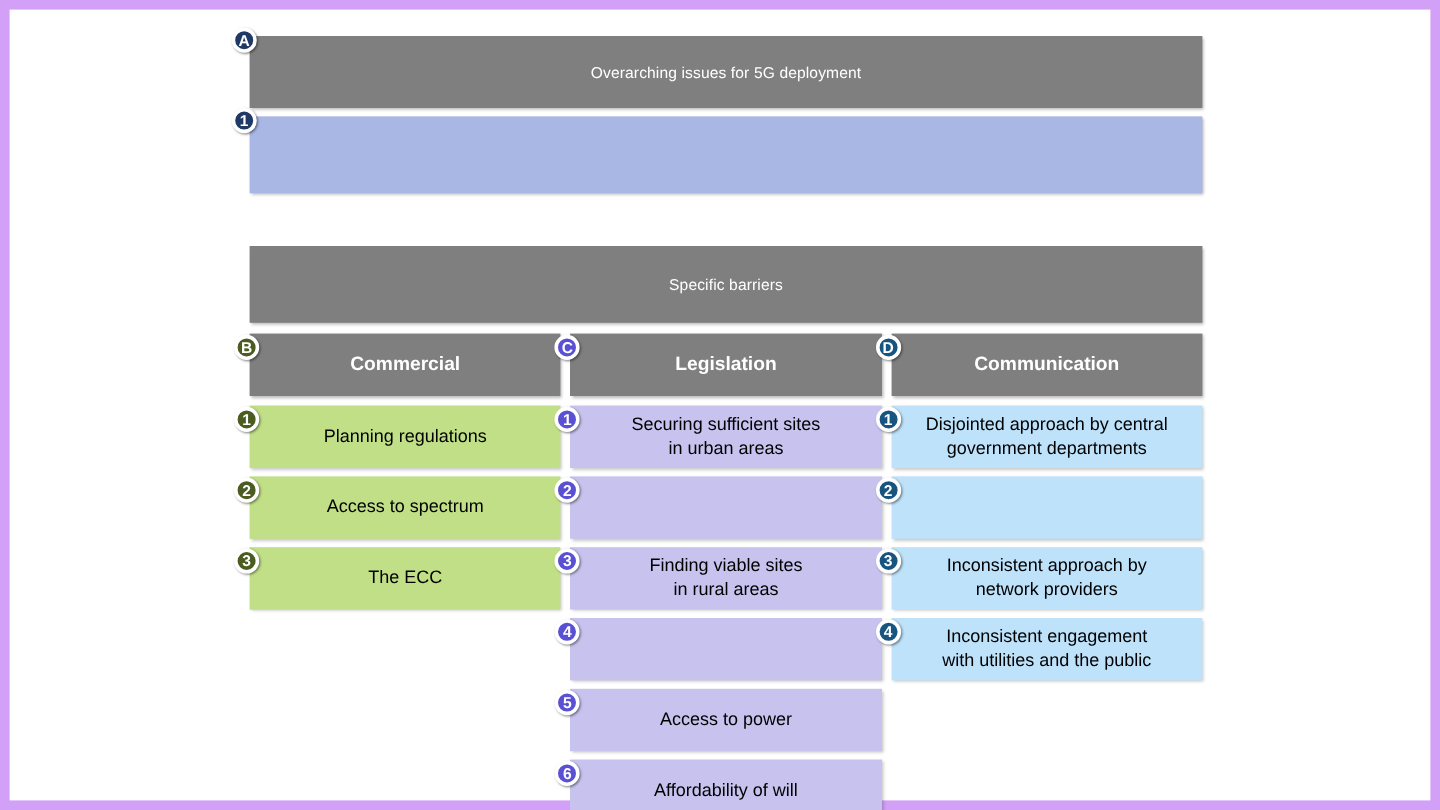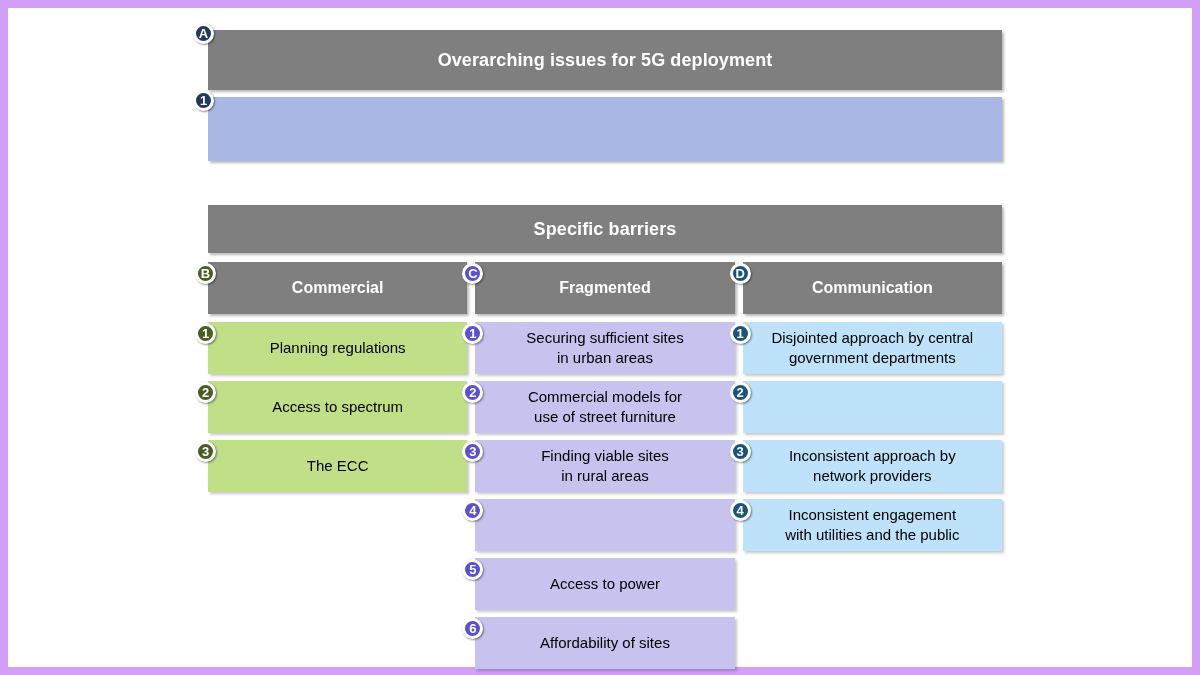--- a/index.html
+++ b/index.html
@@ -6,25 +6,25 @@
   html,body { width:1200px; height:675px; font-family:"Liberation Sans", sans-serif; }
 
   .frame   { position:relative; width:1200px; height:675px; background:var(--frame, #d2a0f6); }
   .canvas  { position:absolute; left:8px; top:8px; right:8px; bottom:8px; background:var(--canvas,#ffffff); }
   .content { position:absolute; left:200px; top:22px; width:794px; }
 
   .banner {
     position:relative; display:flex; align-items:center; justify-content:center;
     text-align:center; box-shadow:1.5px 1.5px 2.5px rgba(0,0,0,0.28);
   }
-  .banner-text { font-weight:bold; font-size:18px; letter-spacing:0.1px; }
+  .banner-text { font-weight:normal; font-size:13px; letter-spacing:0.1px; }
 
   .banner.overarching { height:60px; margin-bottom:7px; background:var(--gray-bar); color:#ffffff; }
   .banner.value       { height:64px; margin-bottom:6px; background:var(--blue-bar); color:#000000; }
-  .banner.barriers    { height:48px; margin-bottom:9px; background:var(--gray-bar); color:#ffffff;margin-top:44px; }
+  .banner.barriers    { height:64px; margin-bottom:9px; background:var(--gray-bar); color:#ffffff;margin-top:44px; }
 
   .columns { display:flex; gap:8px; }
   .column  { flex:1; display:flex; flex-direction:column; gap:7px; min-width:0; }
 
   .col-header {
     position:relative; height:52px; margin-bottom:1px;
     background:var(--gray-bar); color:#ffffff;
     display:flex; align-items:center; justify-content:center;
     font-weight:bold; font-size:16px;
     box-shadow:1.5px 1.5px 2.5px rgba(0,0,0,0.28);
@@ -94,47 +94,45 @@
           </div>
           <div class="item fill-green">
             <span class="badge bg-olive on-item">3</span>
             <span class="item-text">The ECC</span>
           </div>
         </div>
 
         <div class="column">
           <div class="col-header">
             <span class="badge bg-violet on-item">C</span>
-            <span>Fragmented</span>
+            <span>Legislation</span>
           </div>
           <div class="item fill-lavender">
             <span class="badge bg-violet on-item">1</span>
             <span class="item-text">Securing sufficient sites
 in urban areas</span>
           </div>
           <div class="item fill-lavender">
             <span class="badge bg-violet on-item">2</span>
-            <span class="item-text">Commercial models for
-use of street furniture</span>
           </div>
           <div class="item fill-lavender">
             <span class="badge bg-violet on-item">3</span>
             <span class="item-text">Finding viable sites
 in rural areas</span>
           </div>
           <div class="item fill-lavender">
             <span class="badge bg-violet on-item">4</span>
           </div>
           <div class="item fill-lavender">
             <span class="badge bg-violet on-item">5</span>
             <span class="item-text">Access to power</span>
           </div>
           <div class="item fill-lavender">
             <span class="badge bg-violet on-item">6</span>
-            <span class="item-text">Affordability of sites</span>
+            <span class="item-text">Affordability of will</span>
           </div>
         </div>
 
         <div class="column">
           <div class="col-header">
             <span class="badge bg-darkblue on-item">D</span>
             <span>Communication</span>
           </div>
           <div class="item fill-blue">
             <span class="badge bg-darkblue on-item">1</span>

